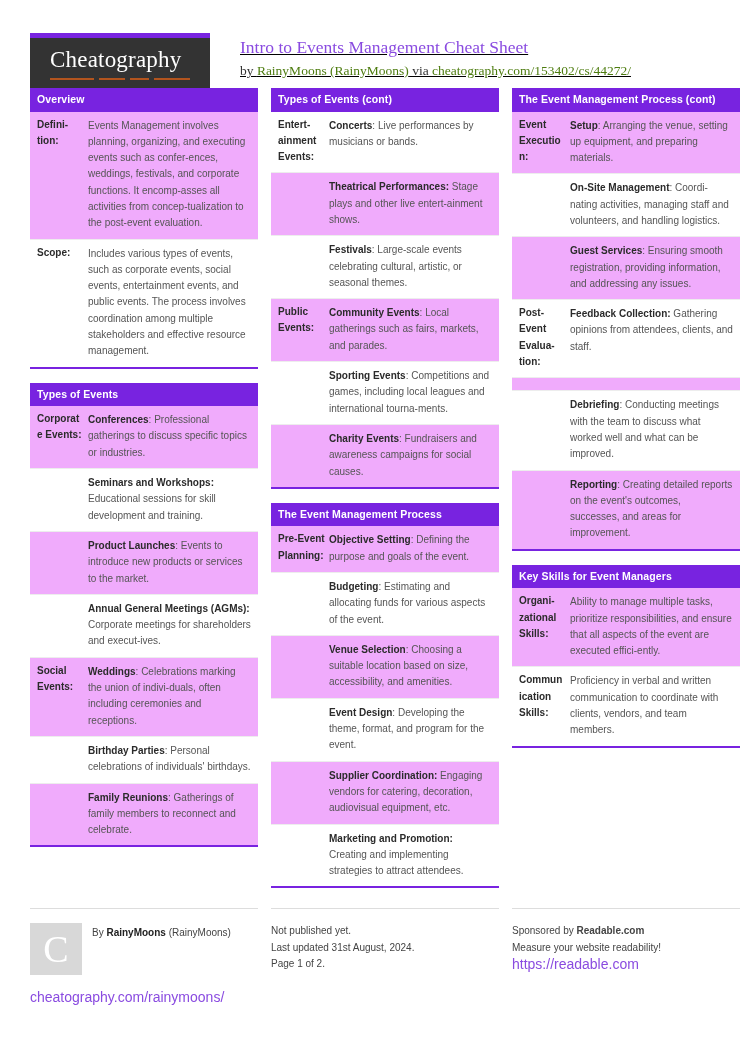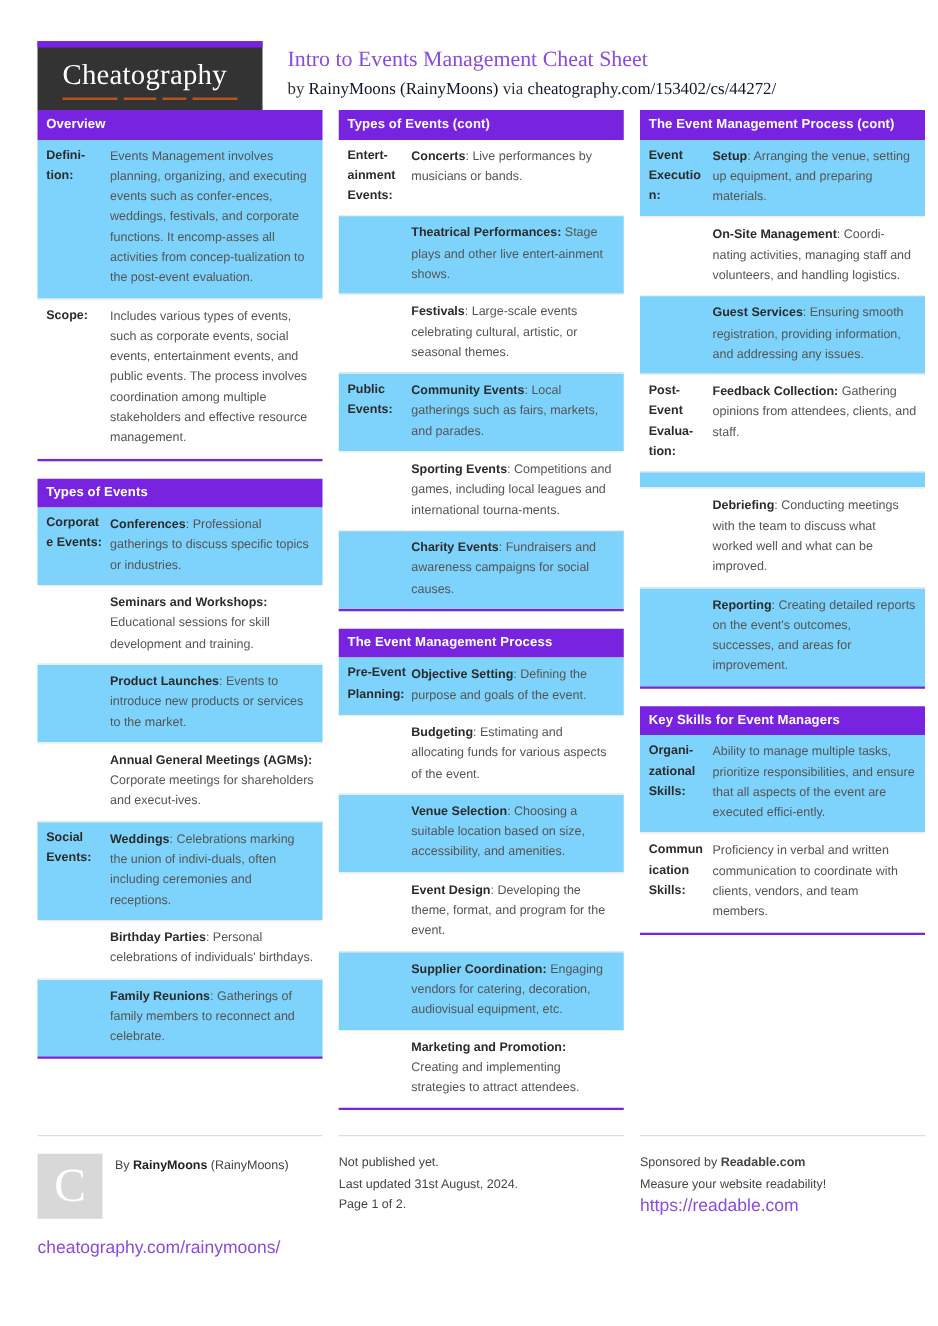--- a/index.html
+++ b/index.html
@@ -23,43 +23,43 @@
     color: #ffffff; font-family: "Liberation Serif", serif;
     font-size: 23px; letter-spacing: .2px; position: relative; padding-bottom: 3px;
   }
   .logo-underline { display: block; width: 140px; height: 2px; margin: 2px auto 0; position: relative; }
   .logo-underline i { position: absolute; top: 0; height: 2px; background: #B2541E; display: block; }
   .u1 { left: 0;   width: 44px; }
   .u2 { left: 49px; width: 26px; }
   .u3 { left: 80px; width: 19px; }
   .u4 { left: 104px; width: 36px; }
 
-  .title-block { padding-left: 20px; padding-top: 4px; }
+  .title-block { padding-left: 30px; padding-top: 4px; text-decoration: underline; }
   .sheet-title {
     font-family: "Liberation Serif", serif; font-size: 17.5px;
     color: #8A4BE0; line-height: 1.25; font-weight: normal;
   }
   .sheet-sub {
     font-family: "Liberation Serif", serif; font-size: 13.5px;
     color: #333333; line-height: 1.45; margin-top: 2px;
   }
-  .sheet-sub .lnk { color: #0f172a; }
+  .sheet-sub .lnk { color: #4d7c0f; }
 
   
   .columns { display: flex; gap: 13px; align-items: flex-start; }
   .col { width: 228px; flex: 0 0 228px; }
 
   .card { margin-bottom: 14px; border-bottom: 2.5px solid #7823E0; }
   .card-title {
     background: #7823E0; color: #ffffff;
     font-size: 10.5px; font-weight: bold; line-height: 1;
     padding: 6px 7px 7px 7px; letter-spacing: .1px;
   }
   .row { display: flex; font-size: 10px; line-height: 16.3px; }
-  .row.alt { background: #7dd3fc; }
+  .row.alt { background: #f0abfc; }
   .row.plain { background: #ffffff; }
   .row + .row { border-top: 1px solid #EDEDED; justify-content: space-between; }
   .cell-label {
     flex: 0 0 58px; width: 58px; padding: 5px 4px 7px 7px;
     font-weight: bold; color: #2B2B2B; word-break: break-word;
   }
   .cell-body { flex: 1 1 auto; padding: 6px 7px 7px 0; color: #555555; }
   .cell-body b { color: #2B2B2B; font-weight: bold; }
 
   

